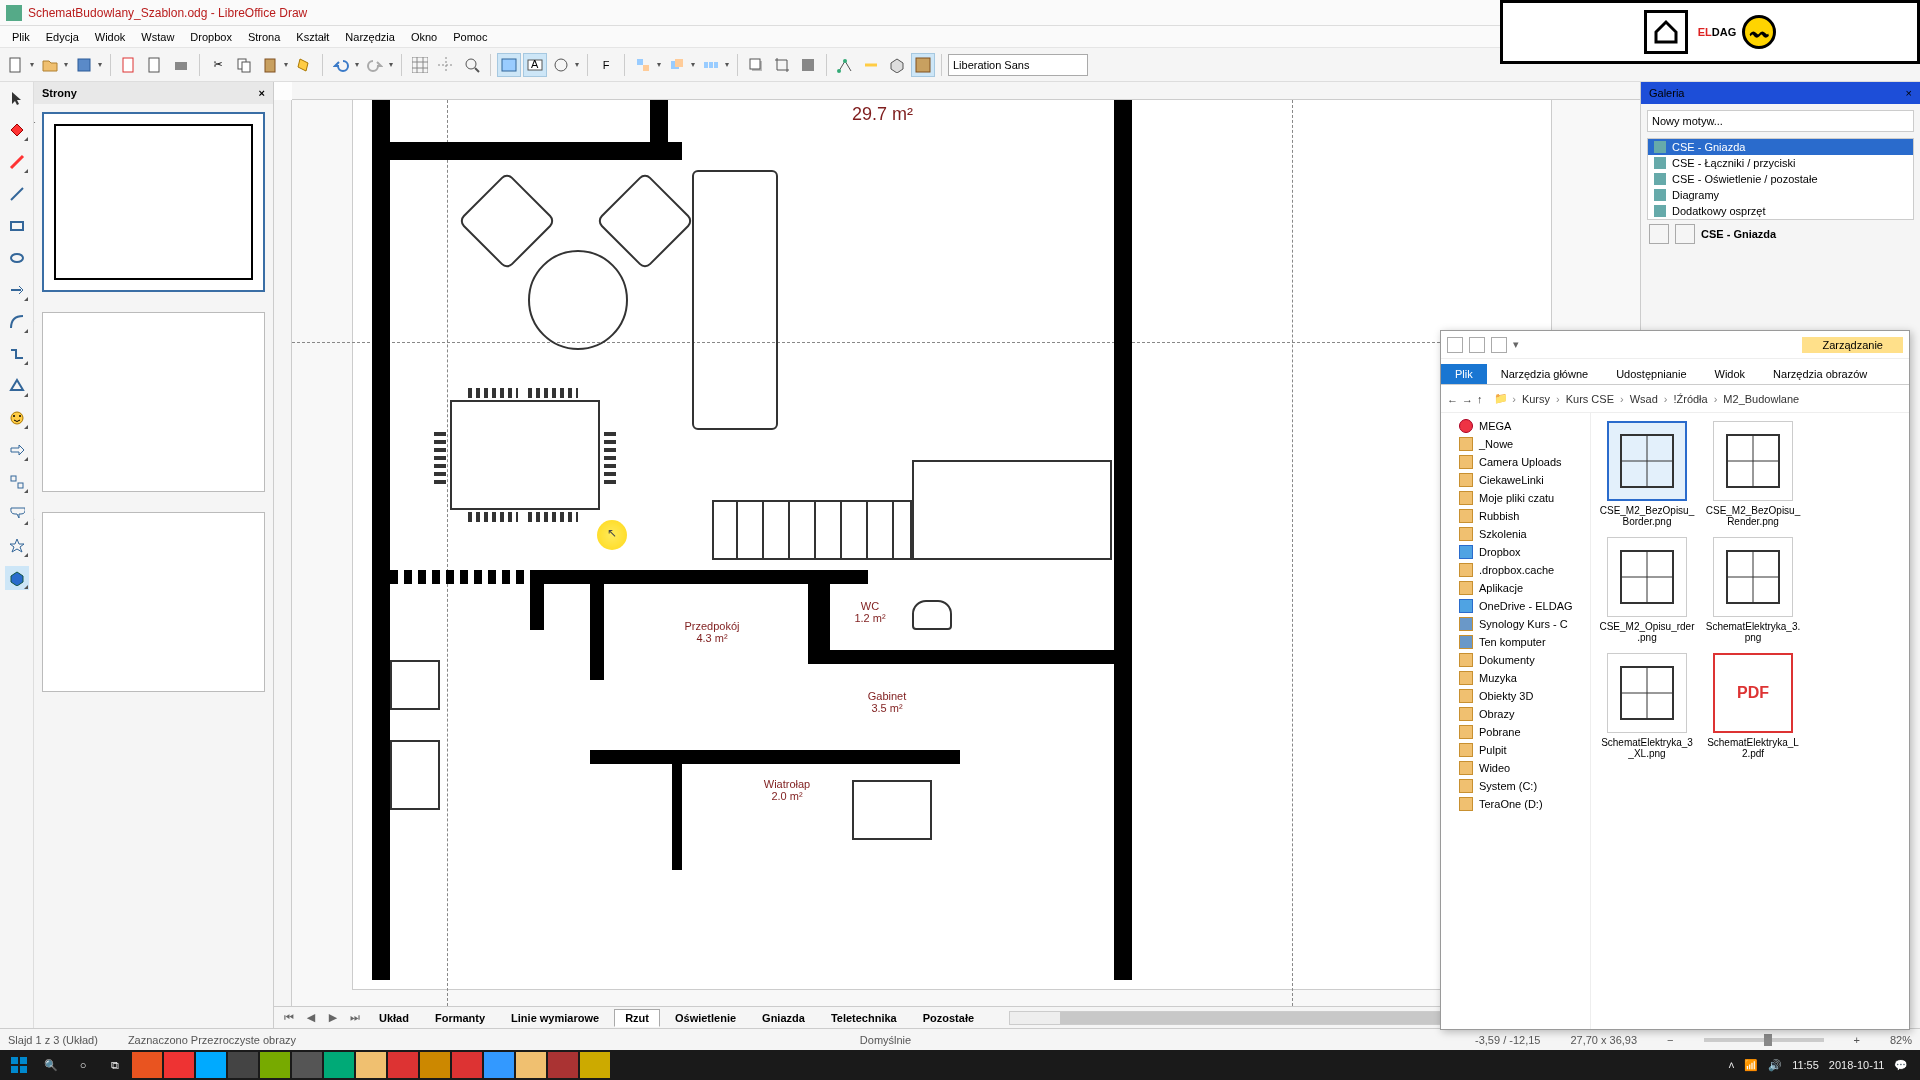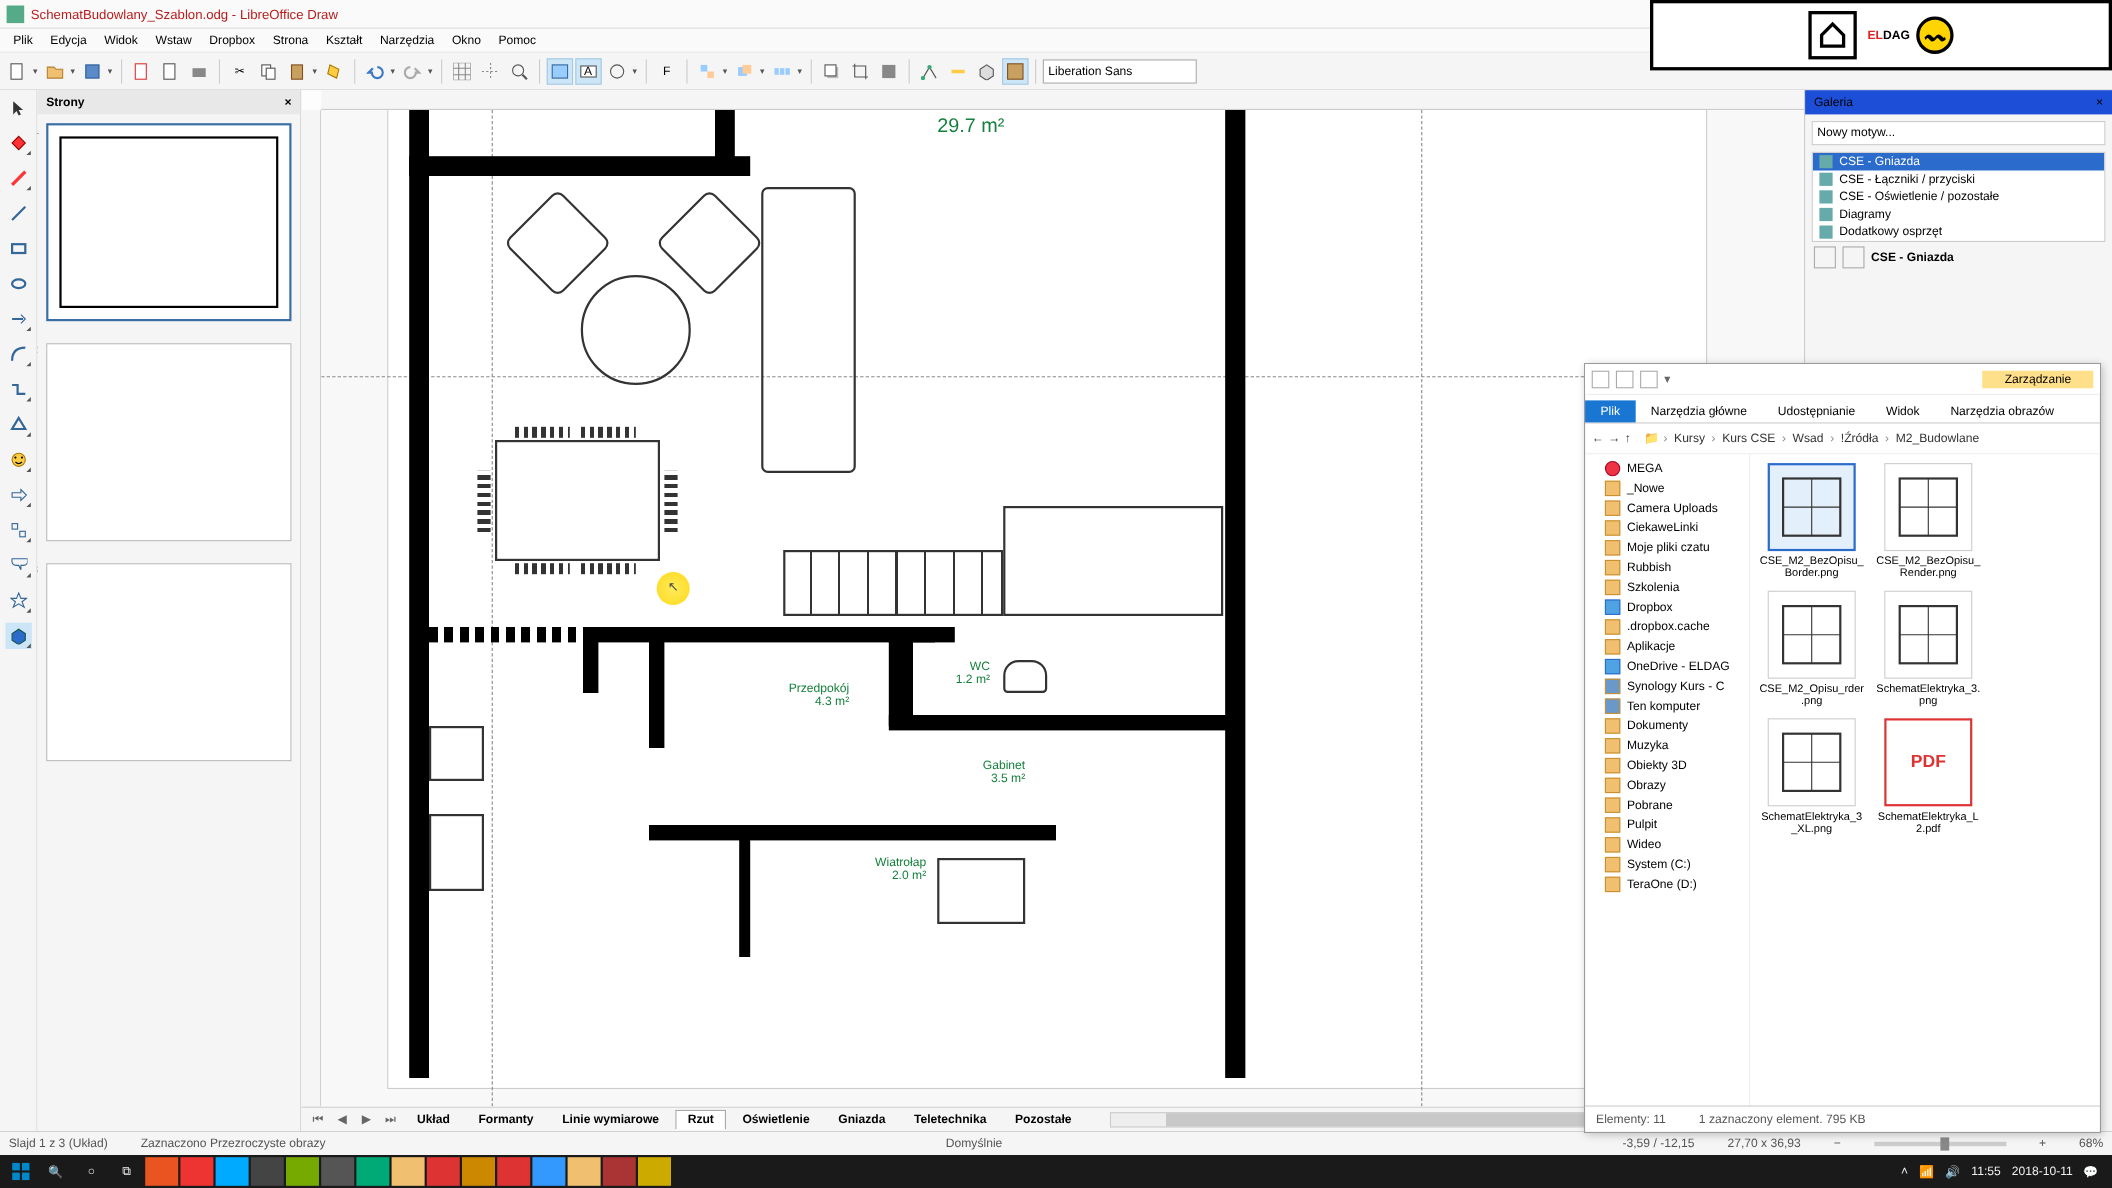--- a/index.html
+++ b/index.html
@@ -47,21 +47,21 @@
 .canvas-area { flex: 1; display: flex; flex-direction: column; background: #fdfdfd; position: relative; }
 .ruler-h { height: 18px; background: #f5f5f5; border-bottom: 1px solid #ccc; margin-left: 18px; position: relative; overflow: hidden; }
 .canvas-wrap { flex: 1; display: flex; overflow: hidden; }
 .ruler-v { width: 18px; background: #f5f5f5; border-right: 1px solid #ccc; }
 .canvas { flex: 1; background: #f8f8f8; position: relative; overflow: hidden; }
 .page-bg { position: absolute; left: 60px; top: -10px; width: 1200px; height: 900px; background: #fff; border: 1px solid #ccc; }
 
 
 .plan { position: absolute; left: 80px; top: 0; width: 760px; height: 900px; }
 .wall { position: absolute; background: #000; }
-.room-label { position: absolute; font-size: 18px; color: #15803d; text-align: right; font-family: Arial; }
+.room-label { position: absolute; font-size: 18px; color: #7f1d1d; text-align: center; font-family: Arial; }
 .furn { position: absolute; border: 2px solid #333; }
 .cursor-hl { position: absolute; width: 30px; height: 30px; background: radial-gradient(#ffe94a, #ffd400); border-radius: 50%; opacity: 0.9; }
 .cursor-hl::after { content: "↖"; position: absolute; left: 10px; top: 6px; font-size: 12px; color: #333; }
 .guide-h { position: absolute; left: 0; right: 0; border-top: 1px dashed #888; }
 .guide-v { position: absolute; top: 0; bottom: 0; border-left: 1px dashed #888; }
 
 
 .sheet-tabs { height: 22px; background: #f5f5f5; border-top: 1px solid #ccc; display: flex; align-items: center; padding: 0 6px; gap: 4px; }
 .sheet-tabs .nav { width: 18px; text-align: center; color: #666; }
 .sheet-tabs .tab { padding: 2px 10px; border: 1px solid transparent; font-weight: bold; }
@@ -587,21 +587,21 @@
   <span class="sp"></span>
   <span>Domyślnie</span>
   <span class="sp"></span>
   <span>-3,59 / -12,15</span>
   <span>27,70 x 36,93</span>
   <span>−</span>
   <div class="zoom-slider">
       <div class="zth"></div>
     </div>
   <span>+</span>
-  <span>68%</span>
+  <span>82%</span>
 </div>
 
 <div class="taskbar">
   <div class="tb">
       <svg width="16" height="16">
         <rect width="7" height="7" fill="#08c"></rect>
         <rect x="9" width="7" height="7" fill="#08c"></rect>
         <rect y="9" width="7" height="7" fill="#08c"></rect>
         <rect x="9" y="9" width="7" height="7" fill="#08c"></rect>
       </svg>
@@ -806,24 +806,20 @@
             </svg>
           </div>
           <div class="fn">SchematElektryka_3_XL.png</div>
         </div>
         <div class="file pdf">
           <div class="thumb">PDF</div>
           <div class="fn">SchematElektryka_L2.pdf</div>
         </div>
       </div>
   </div>
-  <div class="estatus">
-    <span>Elementy: 11</span>
-    <span>1 zaznaczony element. 795 KB</span>
-  </div>
 </div>
 
 <div class="logo">
   <div class="hicon">
       <svg width="28" height="28">
         <path d="M4 14L14 4l10 10v10H4z" fill="none" stroke="#000" stroke-width="3"></path>
       </svg>
     </div>
   <span class="t1">EL</span>
     <span class="t2">DAG</span>

